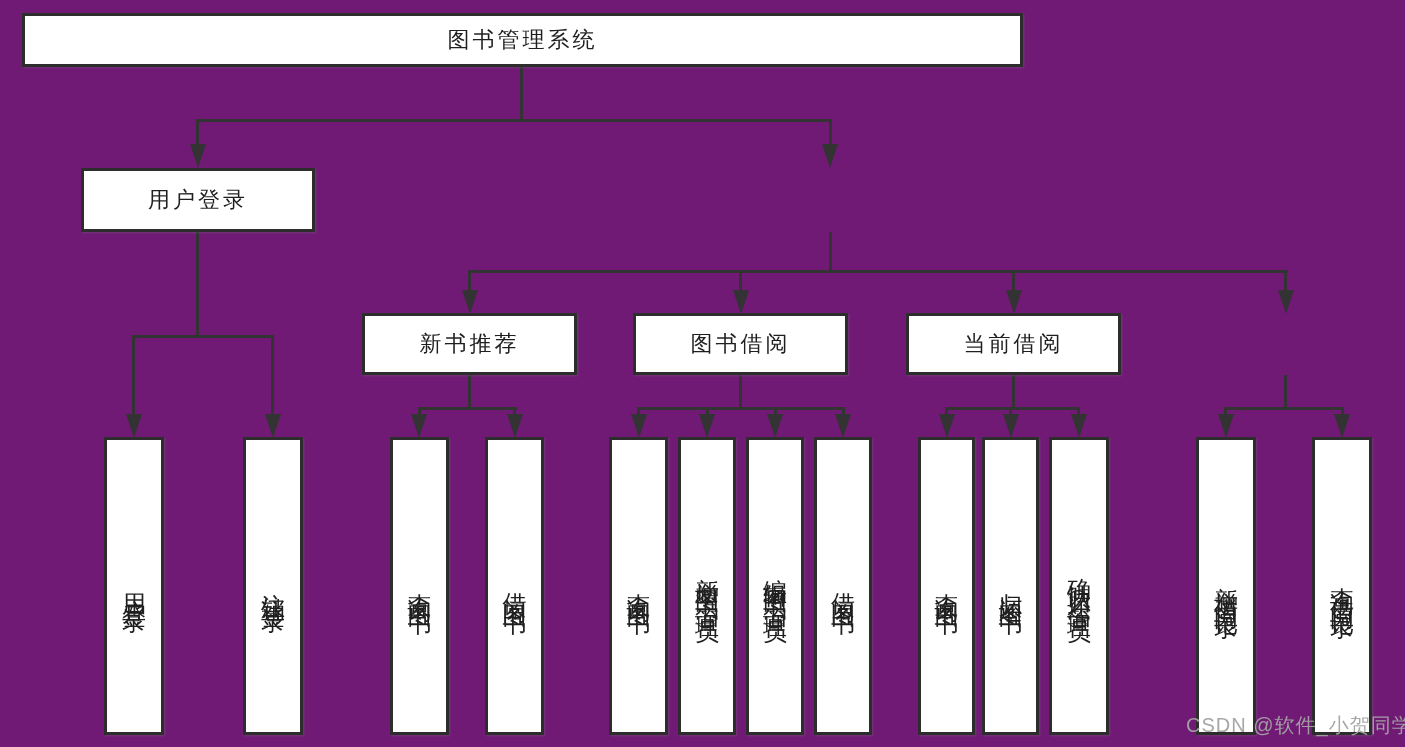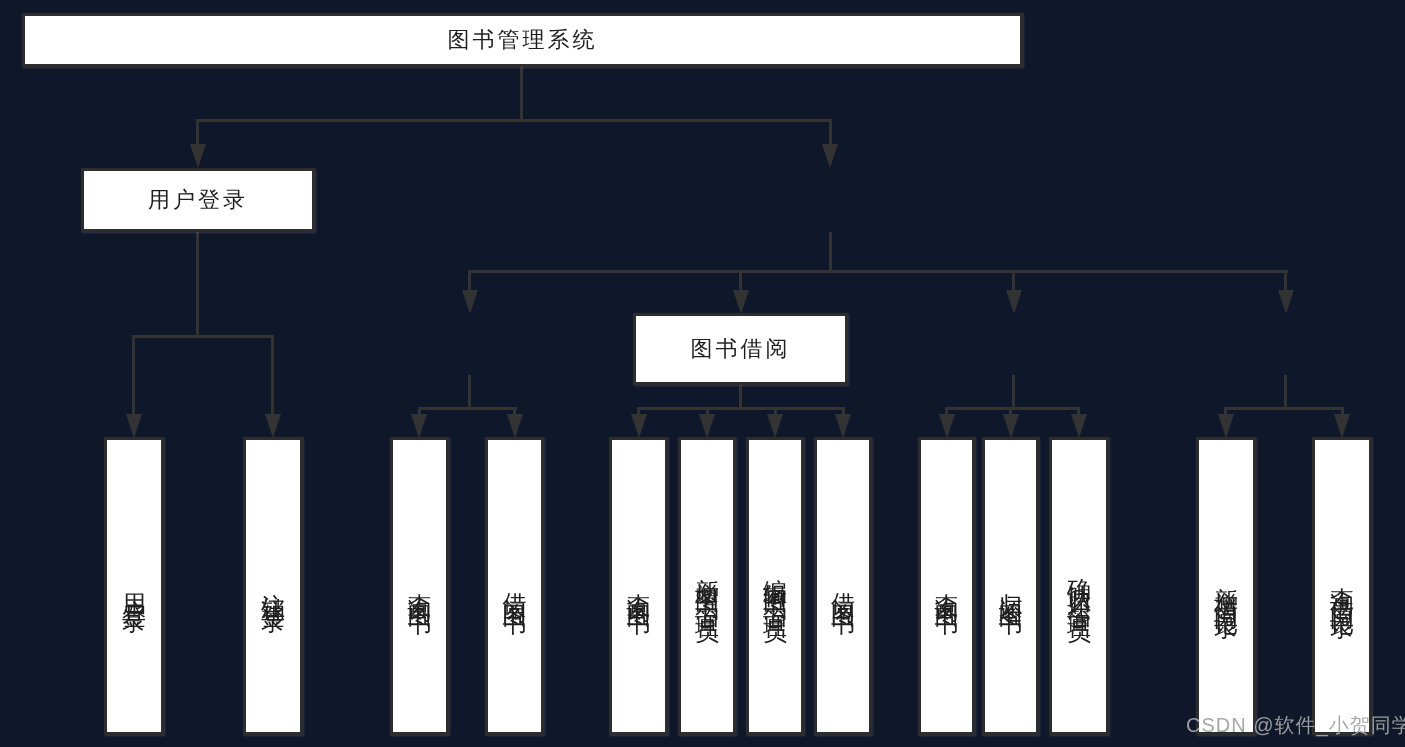--- a/index.html
+++ b/index.html
@@ -2,21 +2,21 @@
 <html><head>
 <meta charset="utf-8">
 <style>
   html, body { margin: 0; padding: 0; }
   body {
     width: 1405px; height: 747px;
     background: #ffffff;
     font-family: "Liberation Sans", "DejaVu Sans", sans-serif;
     overflow: hidden;
   }
-  .stage { position: relative; width: 1405px; height: 747px; background: #0f172a; }
+  .stage { position: relative; width: 1405px; height: 747px; background: #701a75; }
 
   
   .box {
     position: absolute;
     box-sizing: border-box;
     border: 3px solid #2d2d2d;
     background: #ffffff;
     display: flex;
     align-items: center;
     justify-content: center;
@@ -123,22 +123,28 @@
   <div class="arrow" style="left:1334px; top:414px;"></div>
 
   <div class="box" style="left:22px; top:13px; width:1001px; height:54px;">
     <span class="h-label">图书管理系统</span>
   </div>
 
   <div class="box" style="left:81px; top:168px; width:234px; height:64px;">
     <span class="h-label">用户登录</span>
   </div>
 
-  <div class="box" style="left:633px; top:313px; width:215px; height:72px;">
+  <div class="box" style="left:362px; top:313px; width:215px; height:62px;">
+    <span class="h-label">新书推荐</span>
+  </div>
+  <div class="box" style="left:633px; top:313px; width:215px; height:62px;">
     <span class="h-label">图书借阅</span>
+  </div>
+  <div class="box" style="left:906px; top:313px; width:215px; height:62px;">
+    <span class="h-label">当前借阅</span>
   </div>
 
   <div class="box" style="left:104px; top:437px; width:60px; height:298px;">
     <span class="v-label">用户登录</span>
   </div>
   <div class="box" style="left:243px; top:437px; width:60px; height:298px;">
     <span class="v-label">注销登录</span>
   </div>
 
   <div class="box" style="left:390px; top:437px; width:59px; height:298px;">

